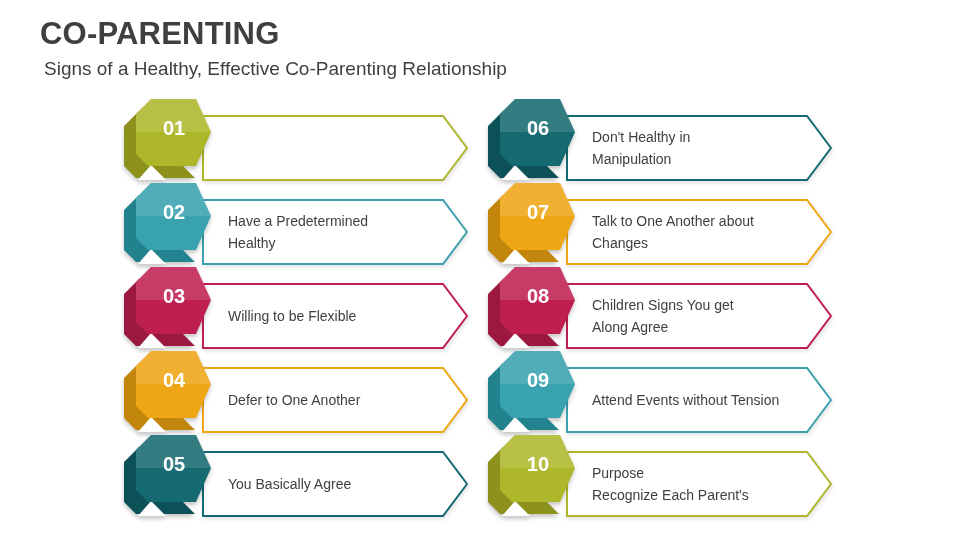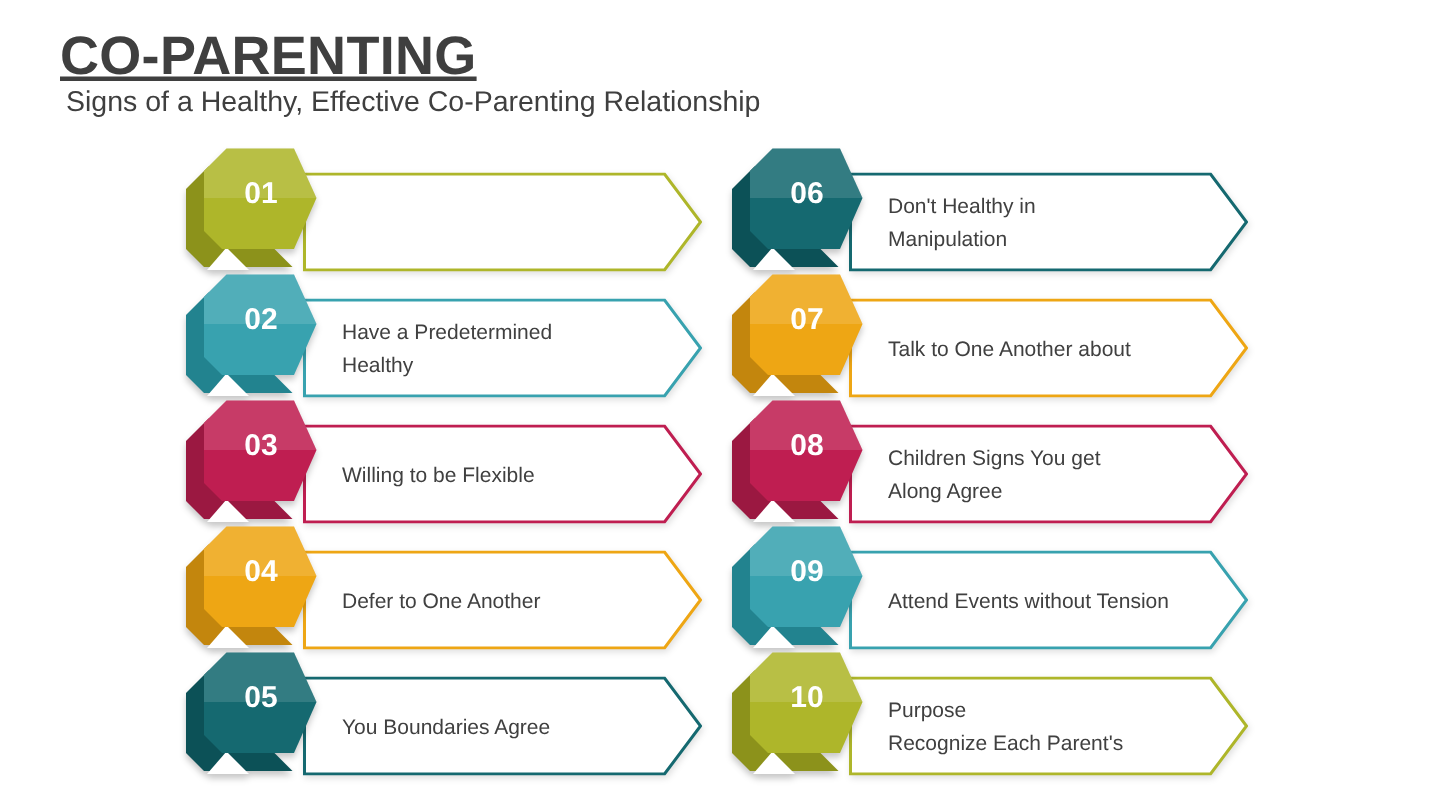--- a/index.html
+++ b/index.html
@@ -3,21 +3,21 @@
 <meta charset="utf-8">
 <style>
   html,body{margin:0;padding:0;}
   body{
     width:960px;height:540px;overflow:hidden;background:#ffffff;
     font-family:"Liberation Sans","DejaVu Sans",sans-serif;
   }
   .slide{position:relative;width:960px;height:540px;background:#fff;}
   .title{
     position:absolute;left:40px;top:16px;
-    font-size:36px;font-weight:bold;color:#3f3f3f;letter-spacing:.2px;text-decoration:underline;
+    font-size:31px;font-weight:bold;color:#3f3f3f;letter-spacing:.2px;
   }
   .subtitle{
     position:absolute;left:44px;top:58px;
     font-size:19px;color:#3f3f3f;
   }
   .item{position:absolute;width:344px;height:88px;}
   .col-left{left:124px;}
   .col-right{left:488px;}
   .row-0{top:94px;}
   .row-1{top:178px;}
@@ -112,21 +112,21 @@
       <polygon fill="rgba(255,255,255,0.13)" points="12,20 27,5 72,5 87,38 12,38"></polygon>
       <text x="50" y="41" text-anchor="middle">04</text>
     </svg>
   </div>
 
   <div class="item col-left row-4">
     <svg class="banner" width="266" height="66" viewBox="0 0 266 66">
       <polygon points="1,1 241,1 265,33 241,65 1,65" fill="#ffffff" stroke-width="2" stroke="#156970"></polygon>
     </svg>
     <div class="item-text">
-      <div>You Boundaries Agree</div>
+      <div>You Basically Agree</div>
       <div></div>
     </div>
     <svg class="badge" width="90" height="88" viewBox="0 0 90 88">
       <polygon points="0,32 15,17 60,17 75,50 59,72 71,84 12,84 0,72" fill="#0c5157"></polygon>
       <polygon fill="#ffffff" points="14,86 27,71 42,86"></polygon>
       <polygon points="12,20 27,5 72,5 87,38 72,72 24,72 12,60" fill="#156970"></polygon>
       <polygon fill="rgba(255,255,255,0.13)" points="12,20 27,5 72,5 87,38 12,38"></polygon>
       <text x="50" y="41" text-anchor="middle">05</text>
     </svg>
   </div>
@@ -147,20 +147,21 @@
       <text x="50" y="41" text-anchor="middle">06</text>
     </svg>
   </div>
 
   <div class="item col-right row-1">
     <svg class="banner" width="266" height="66" viewBox="0 0 266 66">
       <polygon points="1,1 241,1 265,33 241,65 1,65" fill="#ffffff" stroke-width="2" stroke="#eea614"></polygon>
     </svg>
     <div class="item-text">
       <div>Talk to One Another about</div>
+      <div>Changes</div>
     </div>
     <svg class="badge" width="90" height="88" viewBox="0 0 90 88">
       <polygon points="0,32 15,17 60,17 75,50 59,72 71,84 12,84 0,72" fill="#c3860d"></polygon>
       <polygon fill="#ffffff" points="14,86 27,71 42,86"></polygon>
       <polygon points="12,20 27,5 72,5 87,38 72,72 24,72 12,60" fill="#eea614"></polygon>
       <polygon fill="rgba(255,255,255,0.13)" points="12,20 27,5 72,5 87,38 12,38"></polygon>
       <text x="50" y="41" text-anchor="middle">07</text>
     </svg>
   </div>
 

